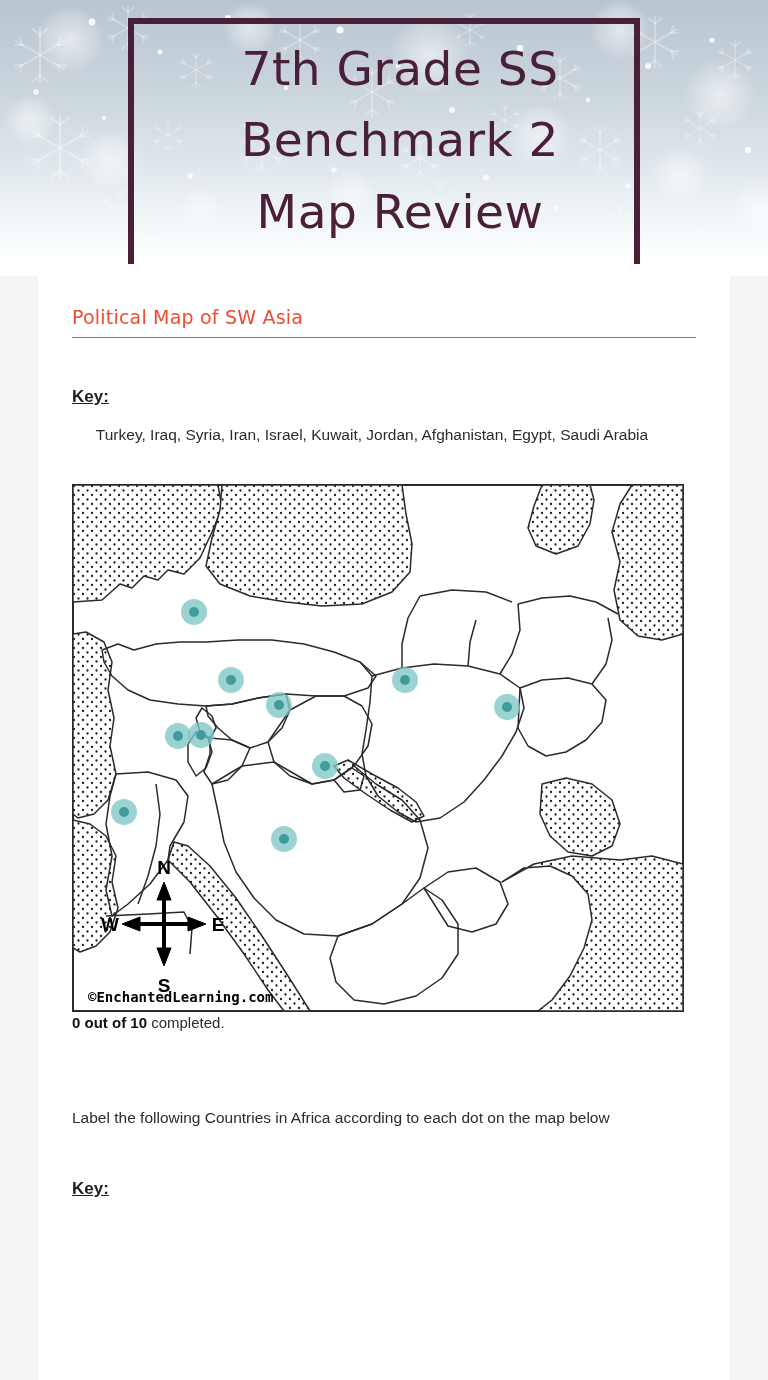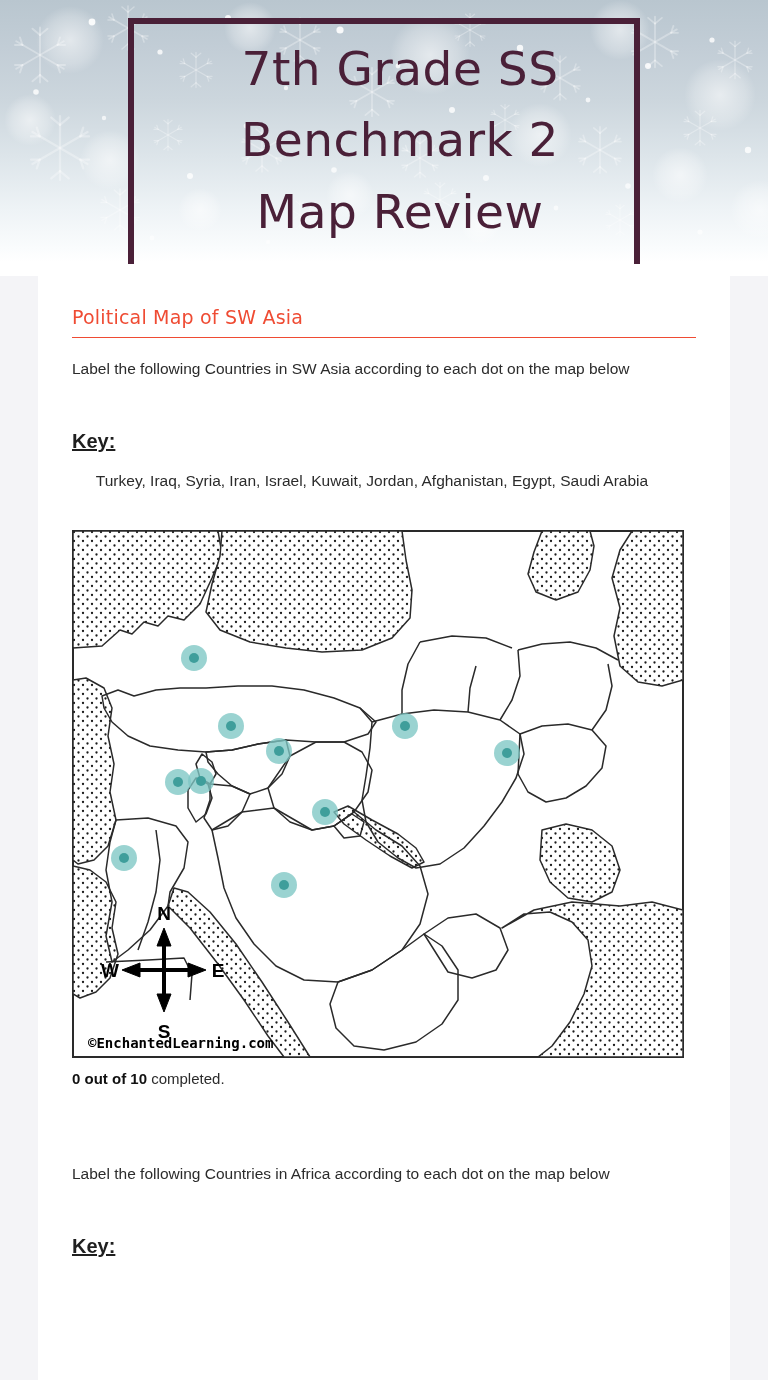--- a/index.html
+++ b/index.html
@@ -97,38 +97,38 @@
     border-bottom: 1.5px solid #ef4b33;
   }
   .prompt {
     font-size: 15.5px;
     line-height: 1.62;
     color: #2b2b2b;
     padding-top: 18px;
     max-width: 618px;
   }
   .key-label {
-    font-size: 20px;
+    font-size: 17px;
     font-weight: bold;
     color: #1f1f1f;
     text-decoration: underline;
     padding-top: 49px;
   }
   .key-list {
     font-size: 15.5px;
     line-height: 1.62;
     color: #2b2b2b;
     padding-top: 15px;
     max-width: 600px;
     text-align: center;
   }
   .status-line {
     font-size: 15px;
     color: #2b2b2b;
-    padding-top: 12px;
+    padding-top: 2px;
   }
   .status-line b { font-weight: bold; color: #111; }
 
   
   .map-wrap {
     position: relative;
     width: 612px;
     height: 528px;
     margin-top: 37px;
     background: #ffffff;
@@ -253,21 +253,20 @@
 Benchmark 2
 Map Review</div>
 </div>
 
 <div id="page-body">
   <div id="content-panel">
 
     <div class="section">
       <div class="section-header">Political Map of SW Asia</div>
 
-      <div class="prompt">Label the following Countries in SW Asia according to each dot on the map below</div>
 
       <div class="key-label">Key:</div>
 
       <div class="key-list">Turkey, Iraq, Syria, Iran, Israel, Kuwait, Jordan, Afghanistan, Egypt, Saudi Arabia</div>
 
       <div class="map-wrap">
         <svg class="map-svg" viewBox="0 0 612 528">
           <defs>
             <pattern id="stipple" width="9" height="9" patternUnits="userSpaceOnUse">
               <rect width="9" height="9" fill="#ffffff"></rect>

